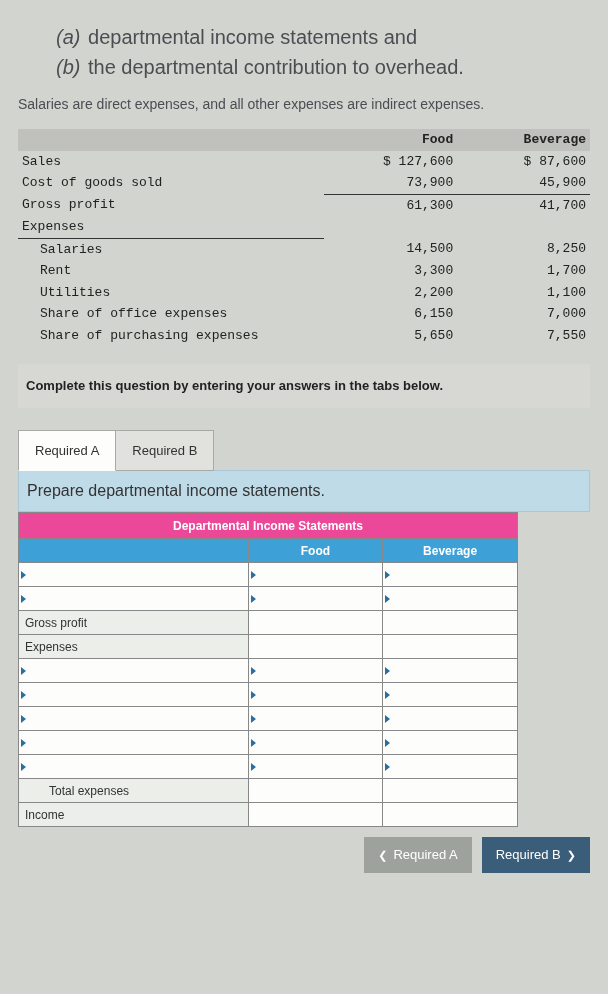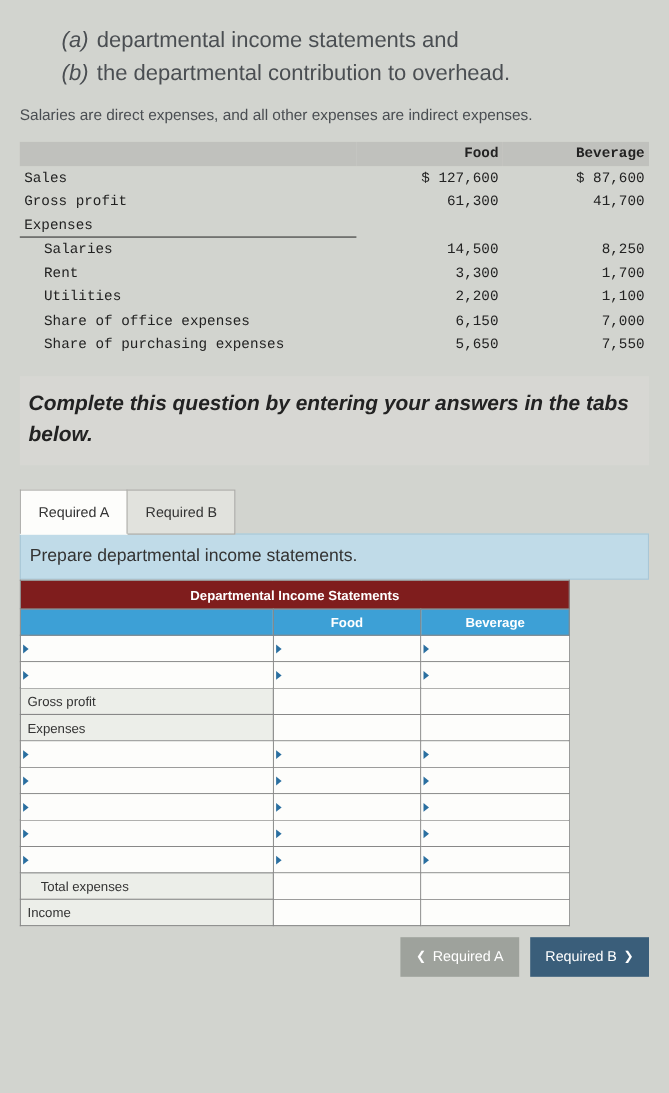--- a/index.html
+++ b/index.html
@@ -27,22 +27,21 @@
   .data-table .label { text-align: left; }
   .data-table .indent { padding-left: 22px; font-family: Liberation Mono, monospace; }
   .data-table .sub-underline td:first-child { border-bottom: 1px solid #333; }
 
   .instruct-bar {
     background: #d7d7d3;
     padding: 12px 8px;
     margin-top: 18px;
     font-weight: bold;
     color: #222;
-    font-size: 19px;
-    font-style: italic;
+    font-size: 13px;
   }
 
   .tabs { margin-top: 22px; display: flex; }
   .tab {
     border: 1px solid #a9a9a5;
     background: #e1e2dd;
     padding: 10px 16px;
     font-size: 13px;
     color: #333;
     cursor: pointer;
@@ -54,21 +53,21 @@
     background: #c0dbe8;
     border: 1px solid #a9c7d6;
     padding: 8px 8px;
     font-size: 16px;
     color: #333;
     margin-top: -1px;
   }
 
   .work-table { border-collapse: collapse; width: 500px; margin-top: 0; background: #eceee9; }
   .work-table th, .work-table td { border: 1px solid #888; height: 24px; font-size: 12px; }
-  .work-table .title-row th { background: #7f1d1d; color: #fff; font-weight: bold; text-align: center; height: 26px; }
+  .work-table .title-row th { background: #ec4899; color: #fff; font-weight: bold; text-align: center; height: 26px; }
   .work-table .colhdr th { background: #3da0d6; color: #fff; font-weight: bold; text-align: center; height: 24px; }
   .work-table .colhdr th:first-child { background: #3da0d6; }
   .work-table td.input-cell { background: #fdfdfb; position: relative; padding-left: 8px; }
   .work-table td.input-cell.dd::before {
     content: "";
     position: absolute; left: 2px; top: 50%; transform: translateY(-50%);
     width: 0; height: 0; border-top: 4px solid transparent; border-bottom: 4px solid transparent;
     border-left: 5px solid #2a6fa0;
   }
   .work-table td.static { background: #eceee9; padding-left: 6px; }
@@ -105,20 +104,25 @@
   <tbody>
       <tr class="hdr">
     <td class="label" style="width:300px;"></td>
     <td class="num" style="width:130px;">Food</td>
     <td class="num" style="width:130px;">Beverage</td>
   </tr>
   <tr>
     <td class="label">Sales</td>
     <td class="num">$ 127,600</td>
     <td class="num">$ 87,600</td>
+  </tr>
+  <tr class="underline">
+    <td class="label">Cost of goods sold</td>
+    <td class="num">73,900</td>
+    <td class="num">45,900</td>
   </tr>
   <tr>
     <td class="label">Gross profit</td>
     <td class="num">61,300</td>
     <td class="num">41,700</td>
   </tr>
   <tr class="sub-underline">
     <td class="label">Expenses</td>
     <td class="num"></td>
     <td class="num"></td>
@@ -214,21 +218,21 @@
     <td class="input-cell dd"></td>
     <td class="input-cell dd"></td>
     <td class="input-cell dd"></td>
   </tr>
   <tr>
     <td class="input-cell dd"></td>
     <td class="input-cell dd"></td>
     <td class="input-cell dd"></td>
   </tr>
   <tr>
-    <td class="static indent" style="padding-left:18px;">Total expenses</td>
+    <td class="static indent" style="padding-left:30px;">Total expenses</td>
     <td class="input-cell"></td>
     <td class="input-cell"></td>
   </tr>
   <tr>
     <td class="static">Income</td>
     <td class="input-cell"></td>
     <td class="input-cell"></td>
   </tr>
 </tbody>
   </table>

